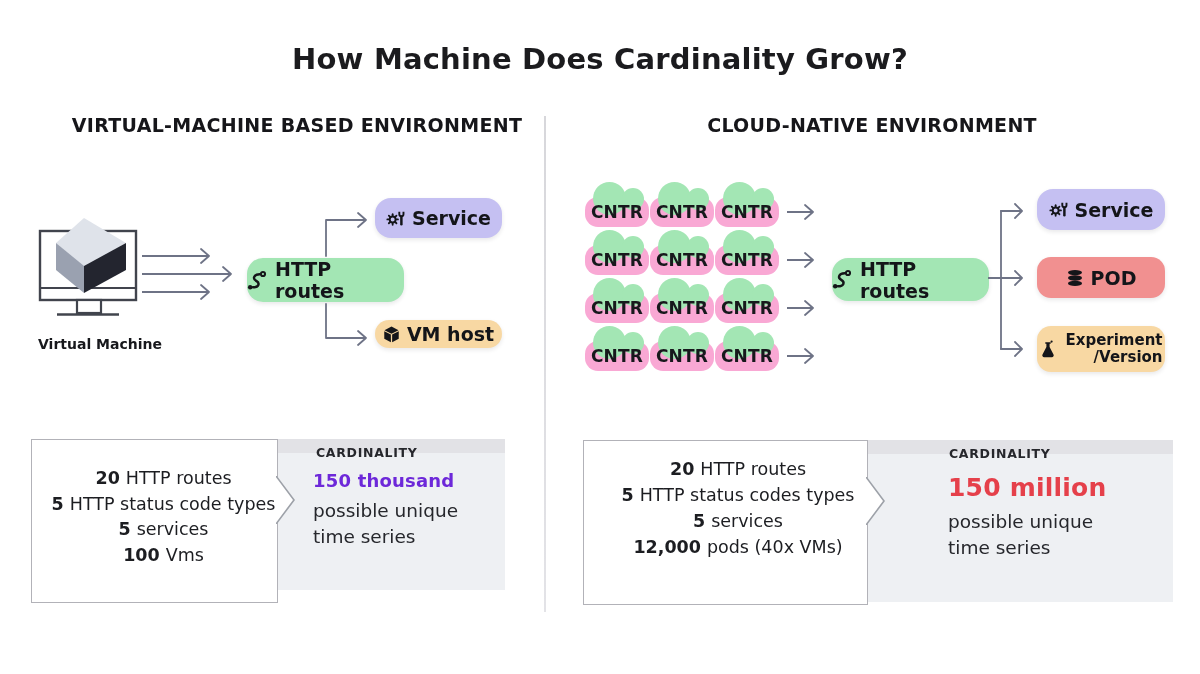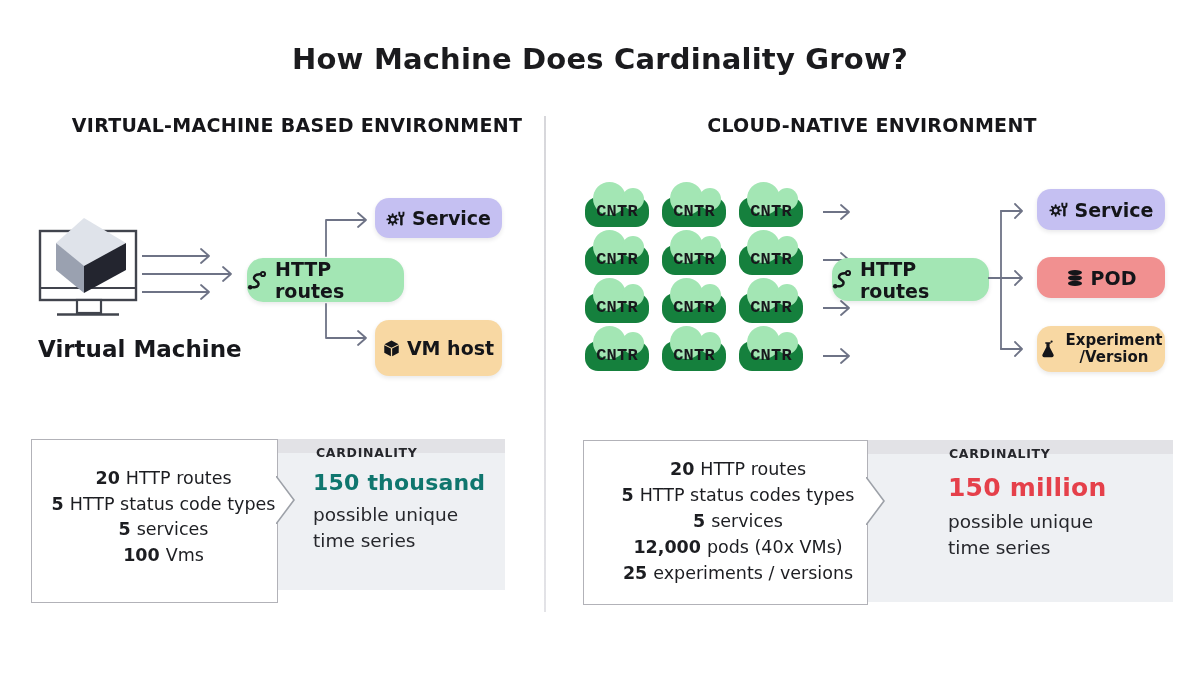--- a/index.html
+++ b/index.html
@@ -34,38 +34,38 @@
   }
 
   
   .pill {
     display: flex; align-items: center; justify-content: center;
     gap: 7px; border-radius: 14px;
     font-weight: 700; font-size: 19px; color: #141519;
     box-shadow: 0 2px 4px rgba(30,30,40,0.10);
   }
   .pill.green  { background: #a3e6b4; border-radius: 16px; }
-  .pill.purple { background: #c5c0f2; }
+  .pill.purple { background: #c5c0f2; border-radius: 16px; }
   .pill.peach  { background: #f8d8a3; }
   .pill.salmon { background: #f19090; }
   .pill svg { flex: 0 0 auto; }
-  .pill .two-line { font-size: 15px; line-height: 1.12; text-align: center; }
-
-  .vm-label { left: 38px; top: 336px; font-size: 23px; font-weight: 600; color: #17181c; }
+  .pill .two-line { font-size: 15px; line-height: 1.12; text-align: right; }
+
+  .vm-label { left: 38px; top: 336px; font-size: 14px; font-weight: 600; color: #17181c; }
 
   
   .cloud-row {
     left: 585px; height: 31px;
     display: flex; align-items: center;
   }
   .cloud {
     position: relative; width: 64px; height: 30px;
-    background: #15803d; border-radius: 13px;
-    margin-right: 13px;
-    display: flex; align-items: center; justify-content: center; font-family: Liberation Mono, monospace;
+    background: #f9a8d4; border-radius: 13px;
+    margin-right: 1px;
+    display: flex; align-items: center; justify-content: center;
   }
   .cloud::before {
     content: ""; position: absolute; left: 8px; top: -15px;
     width: 33px; height: 33px; border-radius: 50%; background: #a3e6b4;
   }
   .cloud::after {
     content: ""; position: absolute; left: 37px; top: -9px;
     width: 22px; height: 22px; border-radius: 50%; background: #a3e6b4;
   }
   .cloud span {
@@ -94,21 +94,21 @@
     font-size: 12.5px; font-weight: 700; letter-spacing: 0.7px;
     line-height: 27px; color: #26272c;
   }
   .card-panel .bod { background: #eef0f3; }
   .card-panel.lpanel { left: 278px; top: 439px; width: 227px; height: 164px; }
   .card-panel.lpanel .hdr { padding-left: 38px; }
   .card-panel.lpanel .bod { height: 137px; padding: 17px 0 0 35px; }
   .card-panel.rpanel { left: 868px; top: 440px; width: 305px; height: 165px; }
   .card-panel.rpanel .hdr { padding-left: 81px; }
   .card-panel.rpanel .bod { height: 148px; padding: 19px 0 0 80px; }
-  .card-value { font-size: 22px; font-weight: 800; color: #0f766e; margin-bottom: 7px; letter-spacing: 0.2px; }
+  .card-value { font-size: 18px; font-weight: 800; color: #6d28d9; margin-bottom: 7px; letter-spacing: 0.2px; }
   .card-value.red { color: #e5404a; font-size: 25px; }
   .card-desc { font-size: 18.5px; line-height: 26px; color: #26272c; }
 
   .logo { right: 30px; top: 621px; display: flex; align-items: center; gap: 8px; }
   .logo .word { font-size: 19px; font-weight: 600; letter-spacing: -0.3px; color: #17181c; }
 
   .stroke-arrow { stroke: #6e7386; stroke-width: 1.8; fill: none;
                   stroke-linecap: round; stroke-linejoin: round; }
 </style>
 </head>
@@ -172,21 +172,21 @@
           <line x1="9.8" y1="13.8" x2="11" y2="15"></line>
         <line x1="11" y1="7" x2="9.8" y2="8.2"></line>
           <line x1="4.2" y1="13.8" x2="3" y2="15"></line>
       </g>
       <path d="M14 3 v2.6 a2.2 2.2 0 0 0 4.4 0 V3" fill="none" stroke="#141519" stroke-width="2"></path>
       <line x1="16.2" y1="8" x2="16.2" y2="16" stroke="#141519" stroke-width="2.6" stroke-linecap="round"></line>
     </svg>
     <span>Service</span>
   </div>
 
-  <div class="abs pill peach" style="left:375px; top:320px; width:127px; height:56px;">
+  <div class="abs pill peach" style="left:375px; top:320px; width:127px; height:28px;">
     <svg width="17" height="17" viewBox="0 0 16 16">
       <polygon points="8,0.5 14.6,3.9 8,7.3 1.4,3.9" fill="#141519"></polygon>
       <polygon points="1.2,5 7.4,8.1 7.4,15.2 1.2,12.1" fill="#141519"></polygon>
       <polygon points="14.8,5 8.6,8.1 8.6,15.2 14.8,12.1" fill="#141519"></polygon>
     </svg>
     <span>VM host</span>
   </div>
 
   <div class="abs cloud-row" style="top:196px;">
     <div class="cloud">
@@ -327,21 +327,20 @@
         <span>time series</span>
       </div>
     </div>
   </div>
 
   <div class="abs stat-box rbox">
     <div class="stat-line"><b>20</b><span>HTTP routes</span></div>
     <div class="stat-line"><b>5</b><span>HTTP status codes types</span></div>
     <div class="stat-line"><b>5</b><span>services</span></div>
     <div class="stat-line"><b>12,000</b><span>pods (40x VMs)</span></div>
-    <div class="stat-line"><b>25</b><span>experiments / versions</span></div>
   </div>
   <svg class="abs pointer" style="left:866px; top:477px;" width="22" height="48" viewBox="0 0 22 48">
     <path d="M0 0 L18 24 L0 48 Z" fill="#ffffff" stroke="none"></path>
     <path d="M0 0 L18 24 L0 48" fill="none" stroke="#9da1a8" stroke-width="1.6"></path>
   </svg>
   <div class="abs card-panel rpanel">
     <div class="hdr">CARDINALITY</div>
     <div class="bod">
       <div class="card-value red">150 million</div>
       <div class="card-desc">

